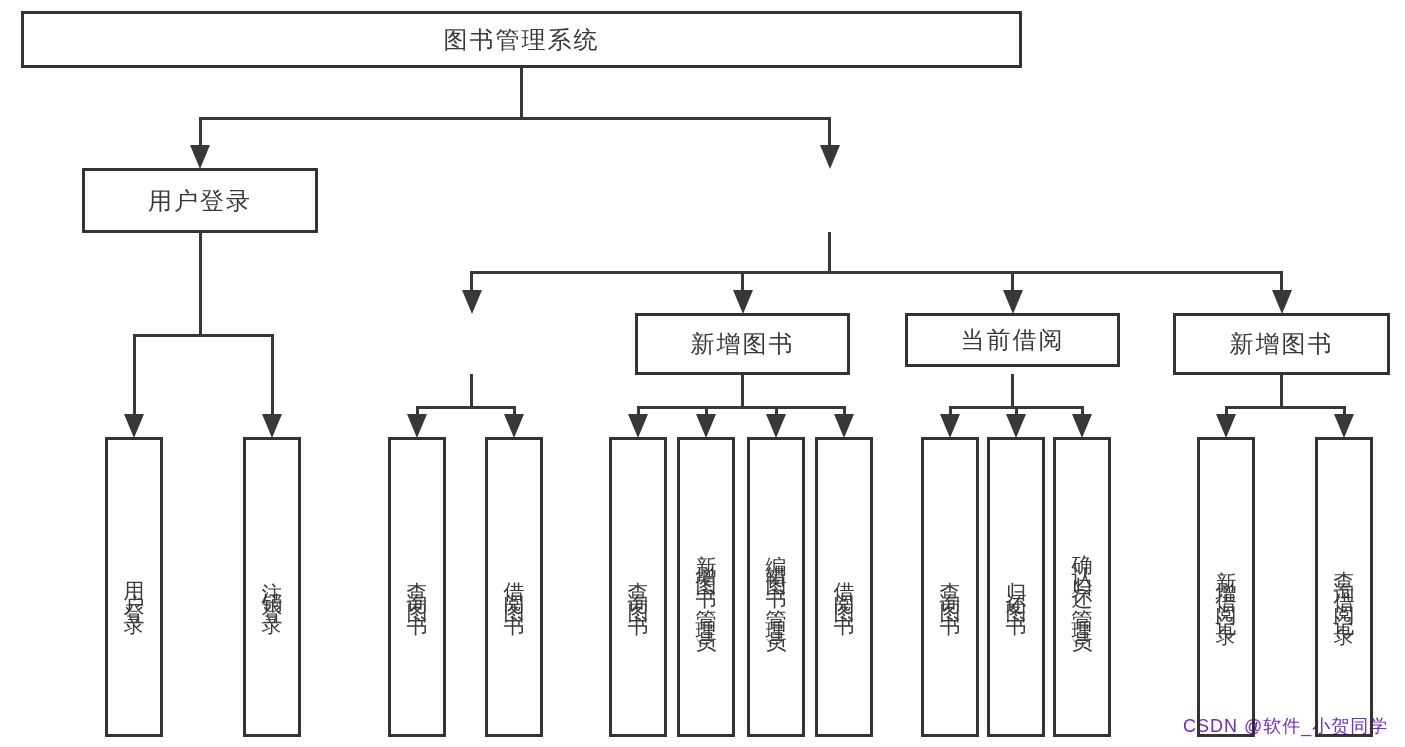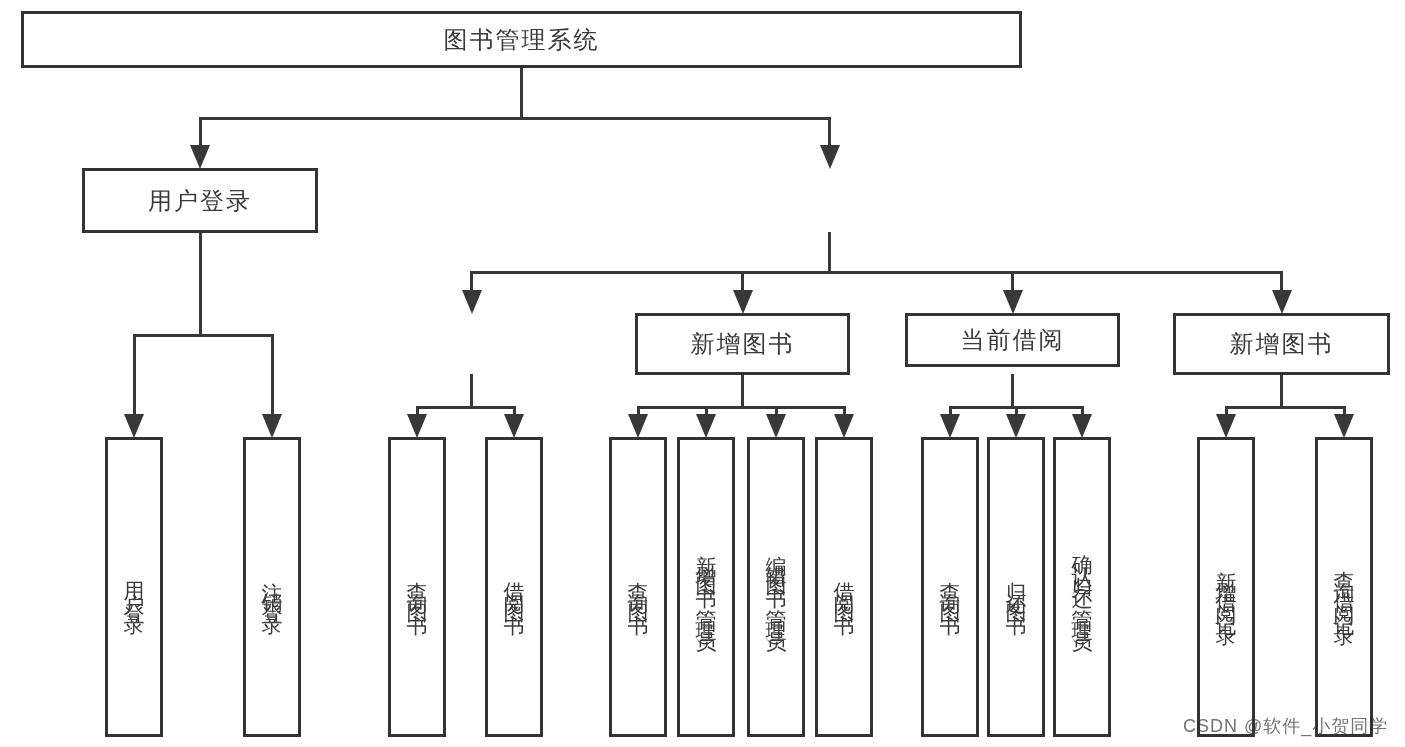--- a/index.html
+++ b/index.html
@@ -49,21 +49,21 @@
     font-size: 21px;
     letter-spacing: 11px;
     white-space: normal;
   }
   #watermark {
     position: absolute;
     left: 1183px;
     top: 714px;
     font-size: 18px;
     letter-spacing: 1px;
-    color: #737373;
+    color: #6d28d9;
     z-index: 5;
     mix-blend-mode: darken;
     white-space: nowrap;
   }
 </style>
 </head>
 <body>
 
 <div id="diagram">
   <div id="watermark">CSDN @软件_小贺同学</div>

